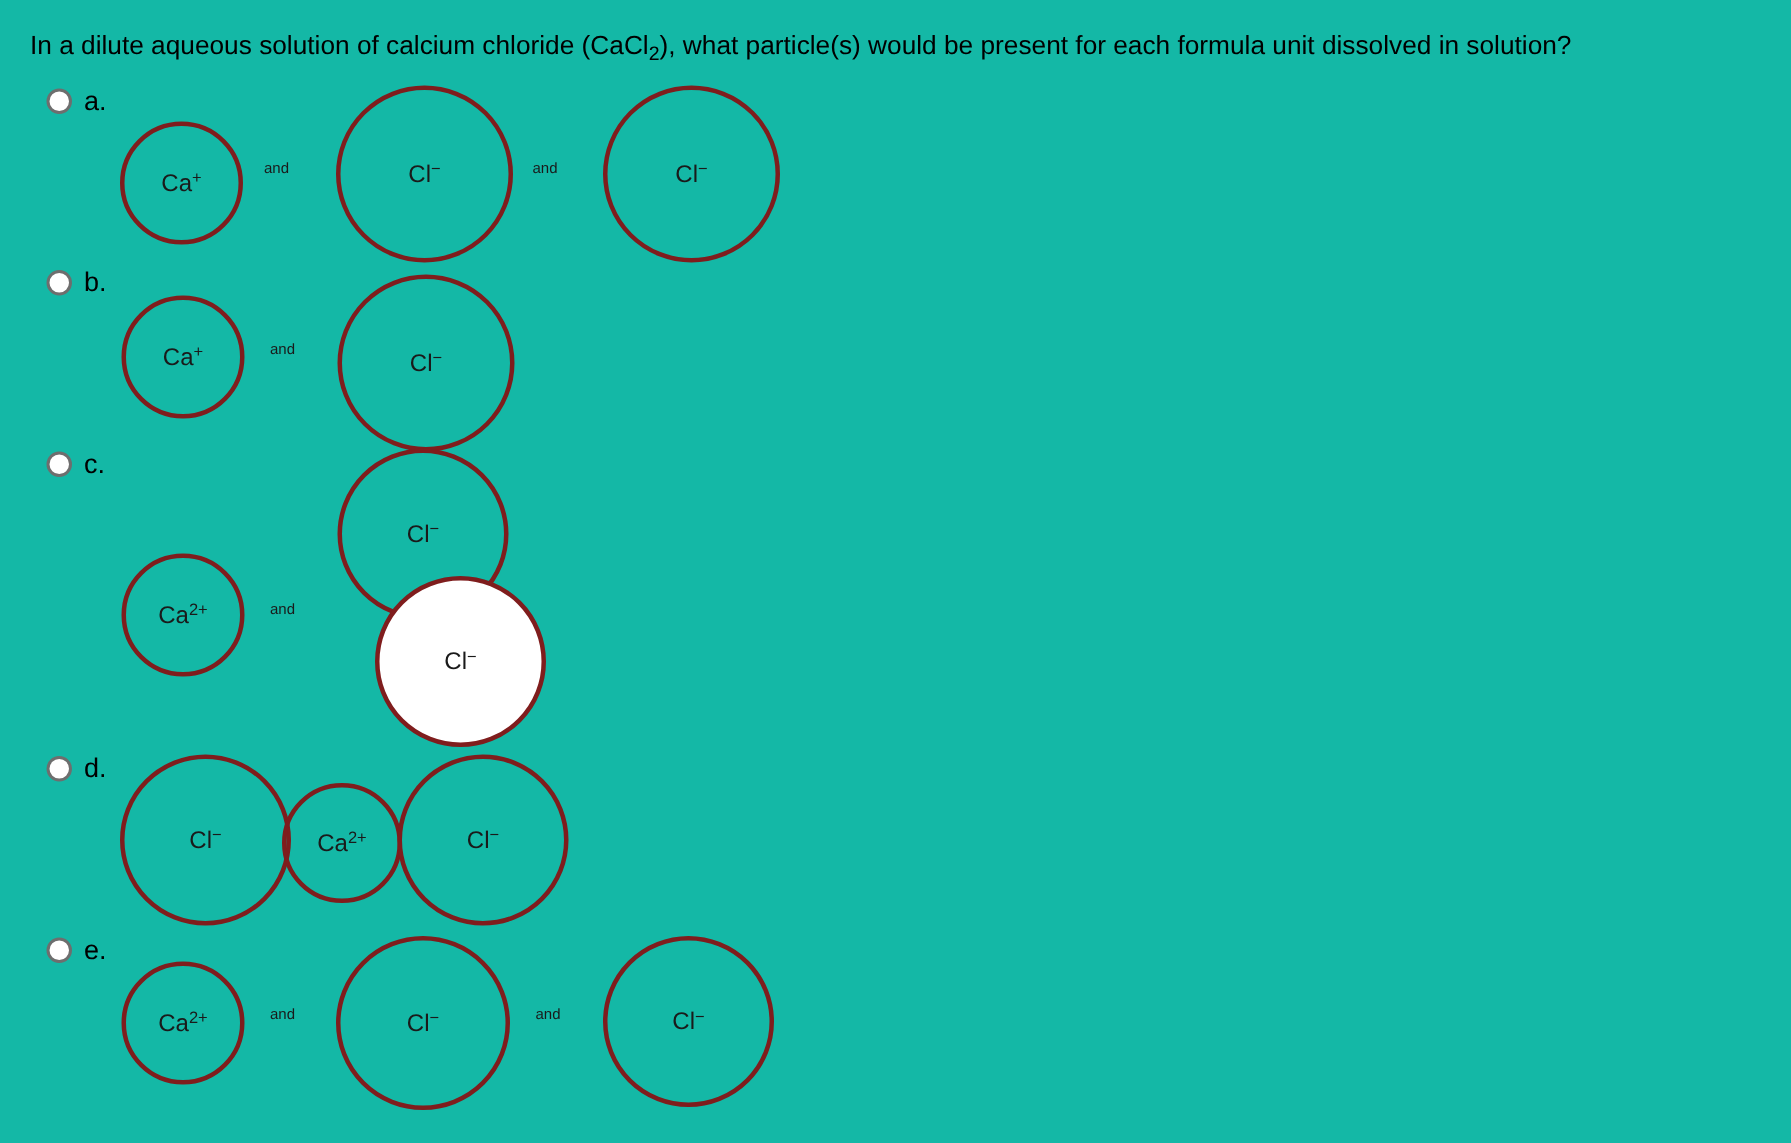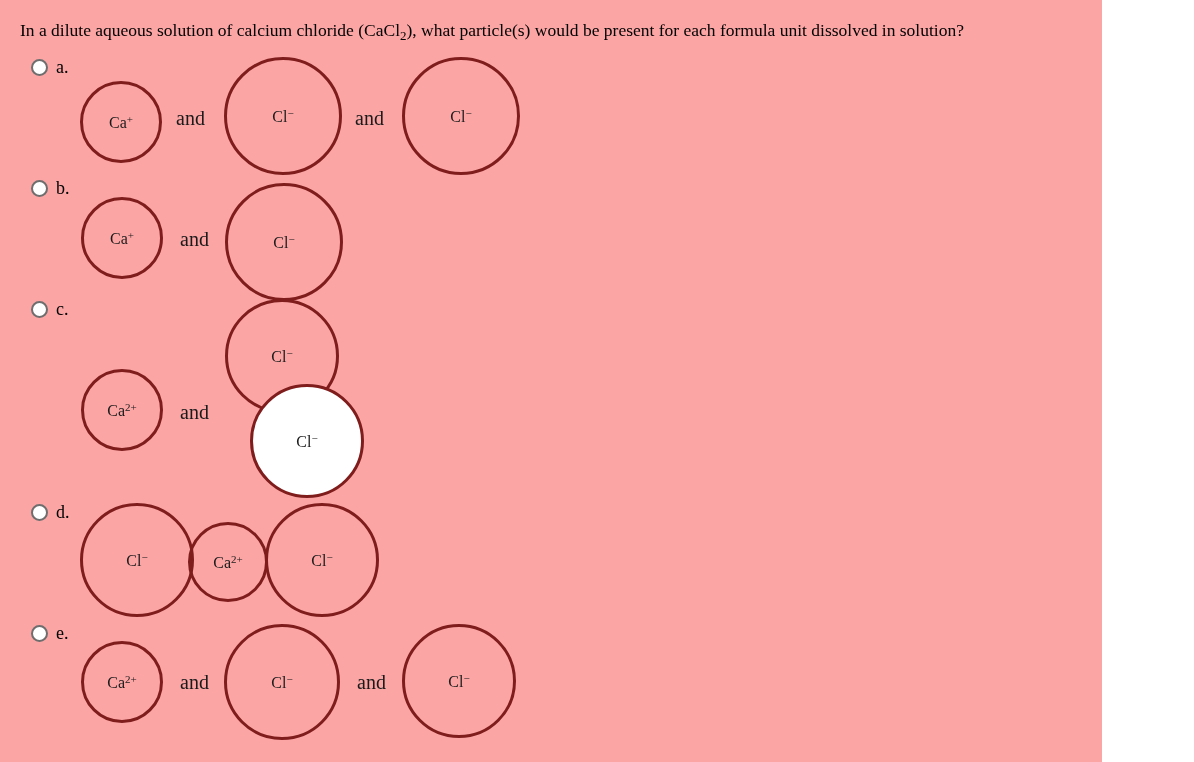--- a/index.html
+++ b/index.html
@@ -1,21 +1,21 @@
 <!DOCTYPE html>
 <html><head>
 <meta charset="utf-8">
 <style>
   html, body { margin: 0; padding: 0; background: #ffffff; }
   .page {
     position: relative;
-    width: 1102px;
+    width: 1194px;
     height: 762px;
-    background: #fca5a5;
-    font-family: Liberation Serif, serif;
+    background: #14b8a6;
+    font-family: Liberation Sans, sans-serif;
     color: #000000;
     overflow: hidden;
   }
   .question {
     position: absolute;
     left: 20px;
     top: 20px;
     font-size: 17.5px;
     line-height: 21px;
     white-space: nowrap;
@@ -55,21 +55,21 @@
     color: #1a1a1a;
     white-space: nowrap;
   }
   .ion sup {
     font-size: 11px;
     position: relative;
     top: 1px;
   }
   .and {
     position: absolute;
-    font-size: 20px;
+    font-size: 10px;
     color: #1a1a1a;
   }
 </style>
 </head>
 <body>
 
 <div class="page">
 
   <div class="question"><span>In a dilute aqueous solution of calcium chloride (CaCl</span><span class="sub">2</span><span>), what particle(s) would be present for each formula unit dissolved in solution?</span></div>
 

